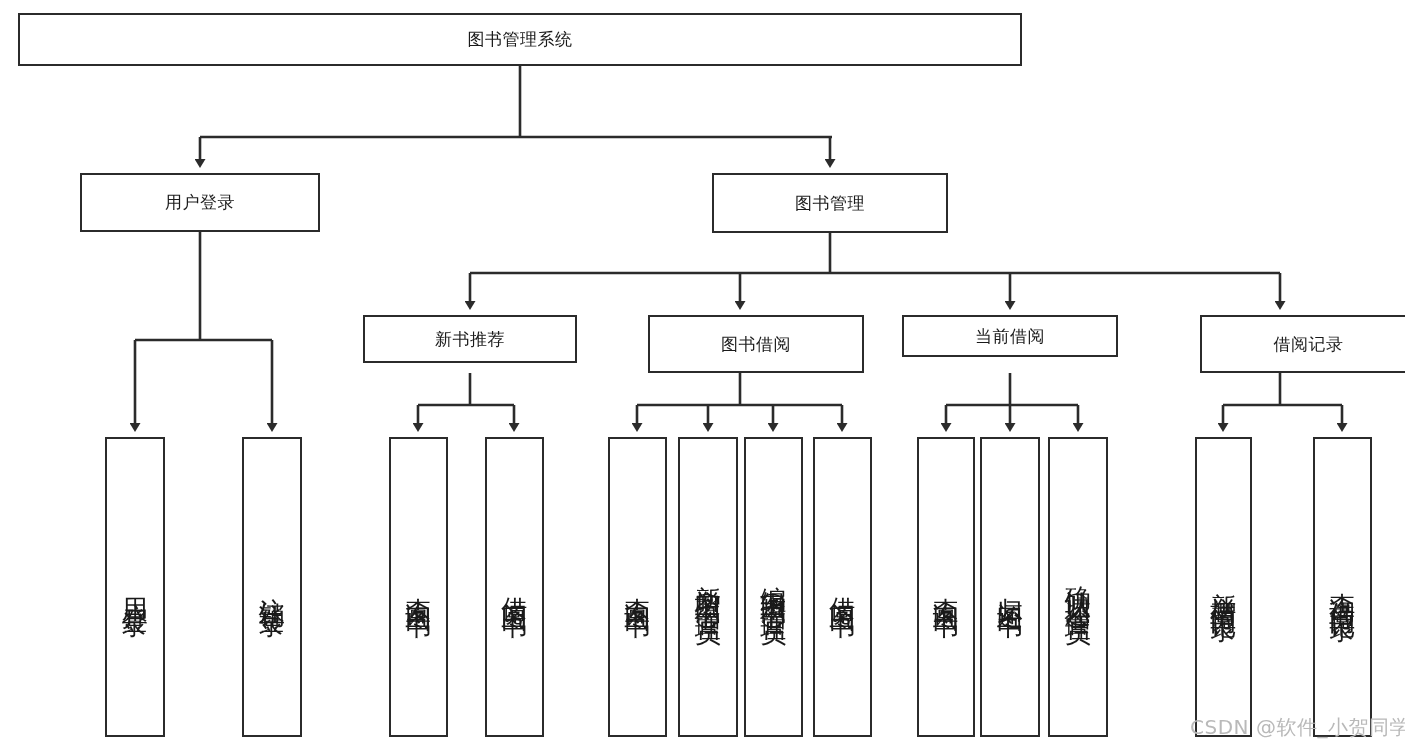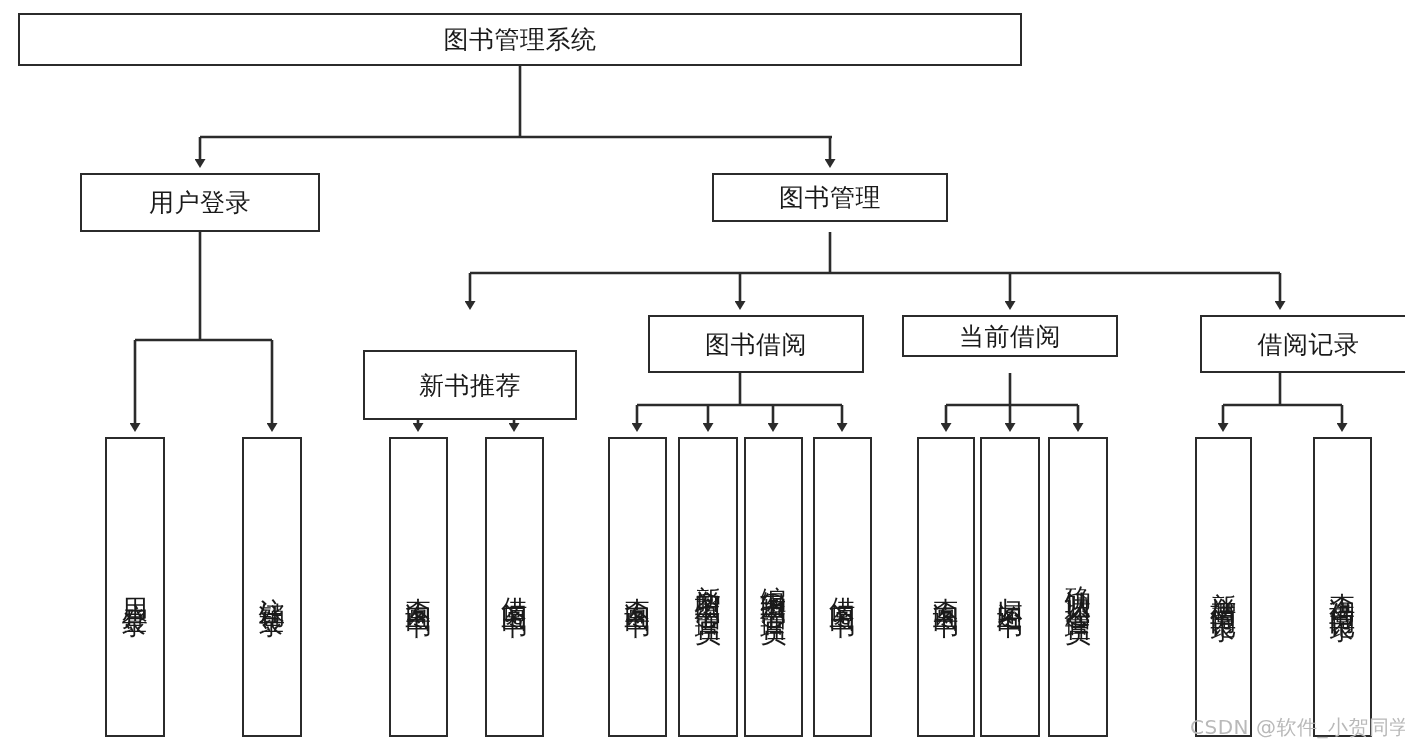--- a/index.html
+++ b/index.html
@@ -29,21 +29,21 @@
     background: #ffffff;
     display: flex;
     align-items: center;
     justify-content: center;
     color: #1a1a1a;
   }
   .node.h {
     
   }
   .node.h .label {
-    font-size: 25px;
+    font-size: 17px;
     line-height: 1;
     letter-spacing: 0.5px;
     white-space: nowrap;
   }
   .node.v {
     
     align-items: center;
     justify-content: center;
   }
   .node.v .label {
@@ -121,25 +121,25 @@
     </g>
   </svg>
 
   <div class="node h" style="left:18px; top:13px; width:1004px; height:53px;">
     <span class="label">图书管理系统</span>
   </div>
 
   <div class="node h" style="left:80px; top:173px; width:240px; height:59px;">
     <span class="label">用户登录</span>
   </div>
-  <div class="node h" style="left:712px; top:173px; width:236px; height:49px;">
+  <div class="node h" style="left:712px; top:173px; width:236px; height:60px;">
     <span class="label">图书管理</span>
   </div>
 
-  <div class="node h" style="left:363px; top:315px; width:214px; height:70px;margin-top:35px;">
+  <div class="node h" style="left:363px; top:315px; width:214px; height:48px;">
     <span class="label">新书推荐</span>
   </div>
   <div class="node h" style="left:648px; top:315px; width:216px; height:58px;">
     <span class="label">图书借阅</span>
   </div>
   <div class="node h" style="left:902px; top:315px; width:216px; height:42px;">
     <span class="label">当前借阅</span>
   </div>
   <div class="node h" style="left:1172px; top:315px; width:217px; height:58px;margin-left:28px;">
     <span class="label">借阅记录</span>

